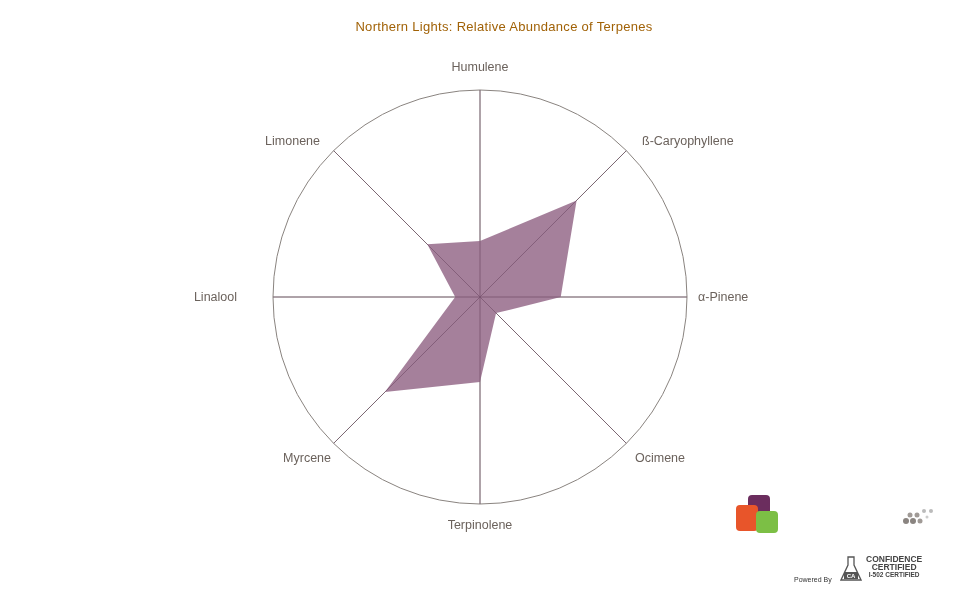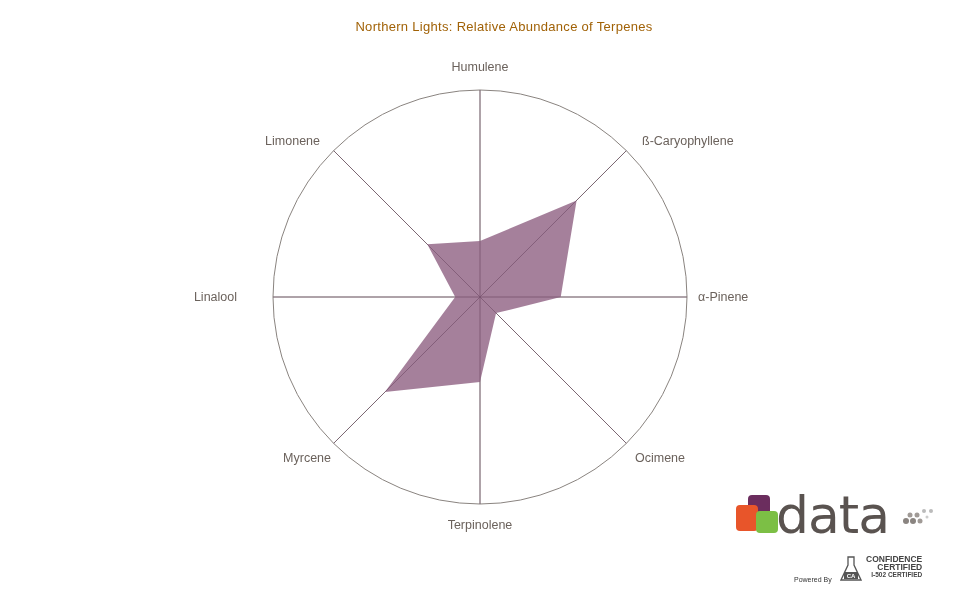--- a/index.html
+++ b/index.html
@@ -4,21 +4,21 @@
 <style>
   html, body { margin:0; padding:0; background:#ffffff; }
   body { width:960px; height:600px; position:relative; overflow:hidden; font-family:"Liberation Sans", sans-serif; }
   .title { position:absolute; left:0; top:19px; width:960px; text-align:center; font-size:13px; color:#a16207; letter-spacing:0.3px;padding-left:24px; }
   svg.chart { position:absolute; left:0; top:0; }
   .axis-label { font-family:"Liberation Sans", sans-serif; font-size:12.5px; fill:#6b625c; }
   .logo { position:absolute; left:736px; top:493px; width:200px; height:100px; }
   .logo-word { position:absolute; left:40px; top:-8px; font-family:"DejaVu Sans", sans-serif; font-size:52px; color:#5a5350; letter-spacing:-1px; line-height:60px; }
   .sq { position:absolute; border-radius:4px; }
   .powered { position:absolute; left:58px; top:83px; font-size:7px; color:#333; }
-  .ca { position:absolute; left:108px; top:62px; font-size:8.5px; font-weight:bold; color:#444; line-height:8px; text-align:right; }
+  .ca { position:absolute; left:108px; top:62px; font-size:8.5px; font-weight:bold; color:#444; line-height:8px; text-align:center; }
   .flask { position:absolute; left:104px; top:63px; width:22px; height:26px; }
 </style>
 </head>
 <body>
 
 <div class="title">Northern Lights: Relative Abundance of Terpenes</div>
 
 <svg class="chart" width="960" height="600">
   <circle cx="480" cy="297" r="207" fill="none" stroke="#8a8480" stroke-width="1"></circle>
   <g id="spokes">
@@ -50,21 +50,20 @@
   <text class="axis-label" x="480" y="529" text-anchor="middle">Terpinolene</text>
   <text class="axis-label" x="331" y="462" text-anchor="end">Myrcene</text>
   <text class="axis-label" x="237" y="301" text-anchor="end">Linalool</text>
   <text class="axis-label" x="320" y="145" text-anchor="end">Limonene</text>
 </svg>
 
 <div class="logo">
   <div class="sq" style="left:12px;top:2px;width:22px;height:22px;background:#6b2d5e;"></div>
   <div class="sq" style="left:0px;top:12px;width:22px;height:26px;background:#e8552a;"></div>
   <div class="sq" style="left:20px;top:18px;width:22px;height:22px;background:#7cbf45;"></div>
-  <div class="logo-word">data</div>
   <svg style="position:absolute;left:166px;top:14px;" width="34" height="22">
     <circle cx="4" cy="14" r="3" fill="#8a8480"></circle>
       <circle cx="11" cy="14" r="3" fill="#8a8480"></circle>
     <circle cx="8" cy="8" r="2.5" fill="#a09a96"></circle>
       <circle cx="15" cy="8" r="2.5" fill="#a09a96"></circle>
     <circle cx="18" cy="14" r="2.5" fill="#a09a96"></circle>
       <circle cx="22" cy="4" r="2" fill="#bbb"></circle>
     <circle cx="29" cy="4" r="2" fill="#bbb"></circle>
       <circle cx="25" cy="10" r="1.5" fill="#ccc"></circle>
   </svg>

